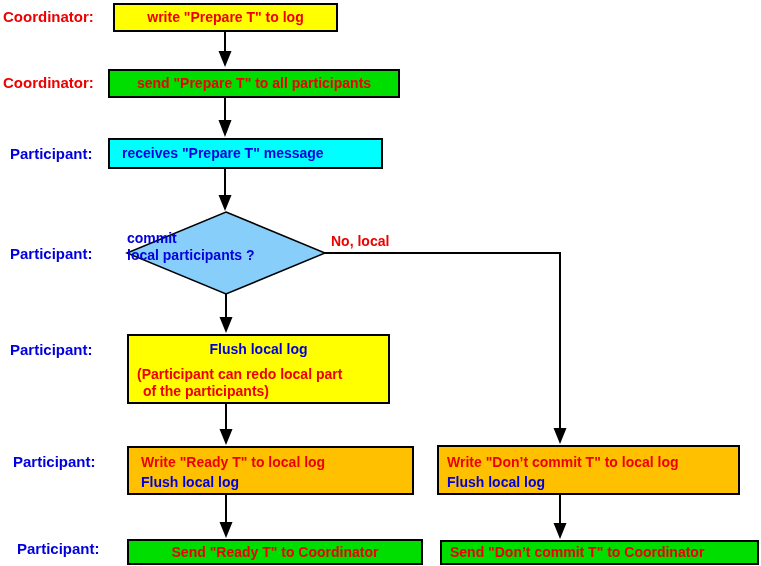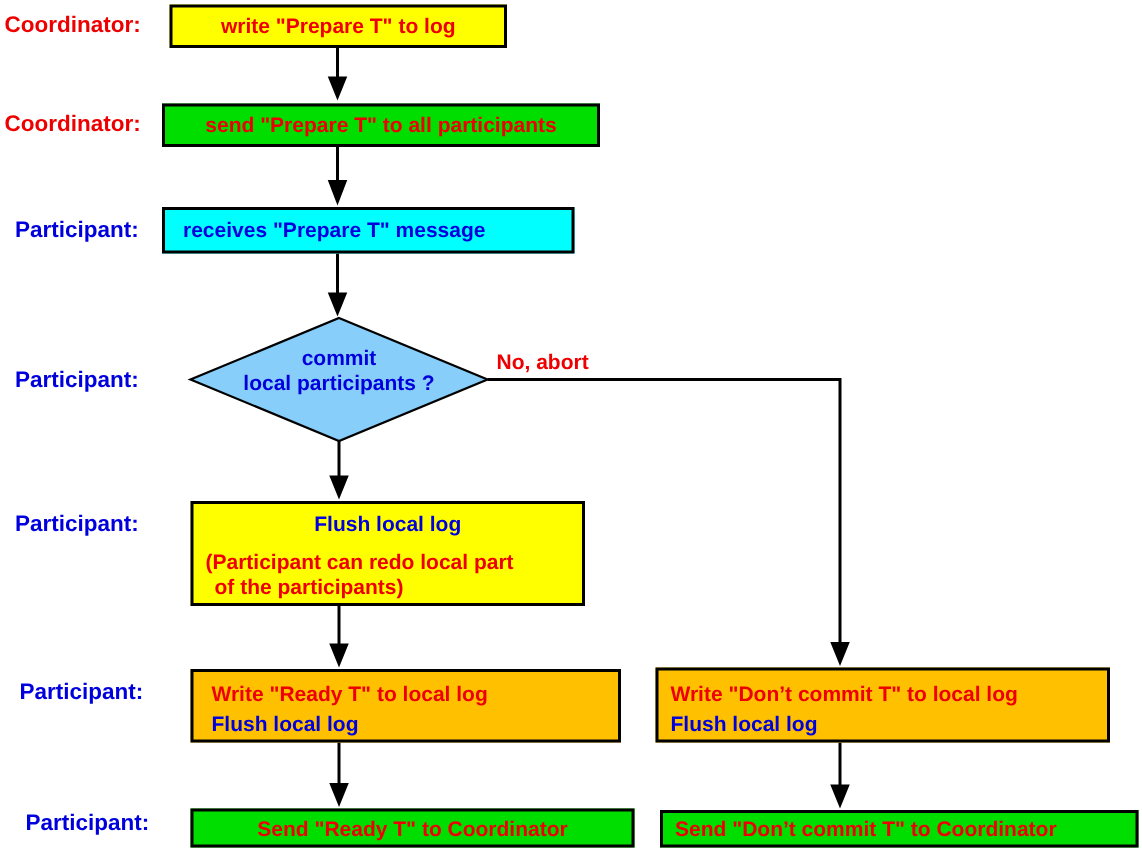--- a/index.html
+++ b/index.html
@@ -35,21 +35,21 @@
   }
   .node {
     box-sizing: border-box;
     border: 2px solid #000000;
   }
   .rowlabel { font-size: 15px; }
 
   .b-write-prepare   { left: 113px; top: 3px;   width: 225px; height: 29px; line-height: 25px; text-align: center; }
   .b-send-prepare    { left: 108px; top: 69px;  width: 292px; height: 29px; line-height: 25px; text-align: center; }
   .b-receive-prepare { left: 108px; top: 138px; width: 275px; height: 31px; line-height: 27px; padding-left: 12px; }
-  .dtext             { left: 127px; top: 230px; width: 198px; text-align: center; line-height: 17px; }
+  .dtext             { left: 127px; top: 230px; width: 198px; text-align: left; line-height: 17px; }
   .b-flush           { left: 127px; top: 334px; width: 263px; height: 70px; line-height: 17px; }
   .b-flush .title    { text-align: center; margin-top: 5px; }
   .b-flush .note     { padding-left: 8px; margin-top: 8px; }
   .b-flush .note2    { padding-left: 14px; }
   .b-write-ready     { left: 127px; top: 446px; width: 287px; height: 49px; padding: 4px 0 0 12px; line-height: 20px; }
   .b-write-dont      { left: 437px; top: 445px; width: 303px; height: 50px; padding: 5px 0 0 8px;  line-height: 20px; }
   .b-send-ready      { left: 127px; top: 539px; width: 296px; height: 26px; line-height: 22px; text-align: center; }
   .b-send-dont       { left: 440px; top: 540px; width: 319px; height: 25px; line-height: 21px; padding-left: 8px; }
 
   .l1 { left: 3px;  top: 8px;   }
@@ -116,21 +116,21 @@
 
   <div class="node b-send-prepare" style="background-color: rgb(0, 222, 0); color: rgb(238, 0, 0);">send "Prepare T" to all participants</div>
 
   <div class="node b-receive-prepare" style="background-color: rgb(0, 255, 255); color: rgb(0, 0, 221);">receives "Prepare T" message</div>
 
   <div class="dtext" style="color: rgb(0, 0, 221);">
     <div>commit</div>
     <div>local participants ?</div>
   </div>
 
-  <div class="branchlabel no-label" style="color: rgb(238, 0, 0);">No, abort</div>
+  <div class="branchlabel no-label" style="color: rgb(238, 0, 0);">No, local</div>
   <div class="branchlabel yes-label" style="color: rgb(238, 0, 0);">Yes, commit</div>
 
   <div class="node b-flush" style="background-color: rgb(255, 255, 0);">
     <div class="title" style="color: rgb(0, 0, 221);">Flush local log</div>
     <div class="note" style="color: rgb(238, 0, 0);">(Participant can redo local part</div>
     <div class="note2" style="color: rgb(238, 0, 0);">of the participants)</div>
   </div>
 
   <div class="node b-write-ready" style="background-color: rgb(255, 192, 0);">
     <div style="color: rgb(238, 0, 0);">Write "Ready T" to local log</div>

